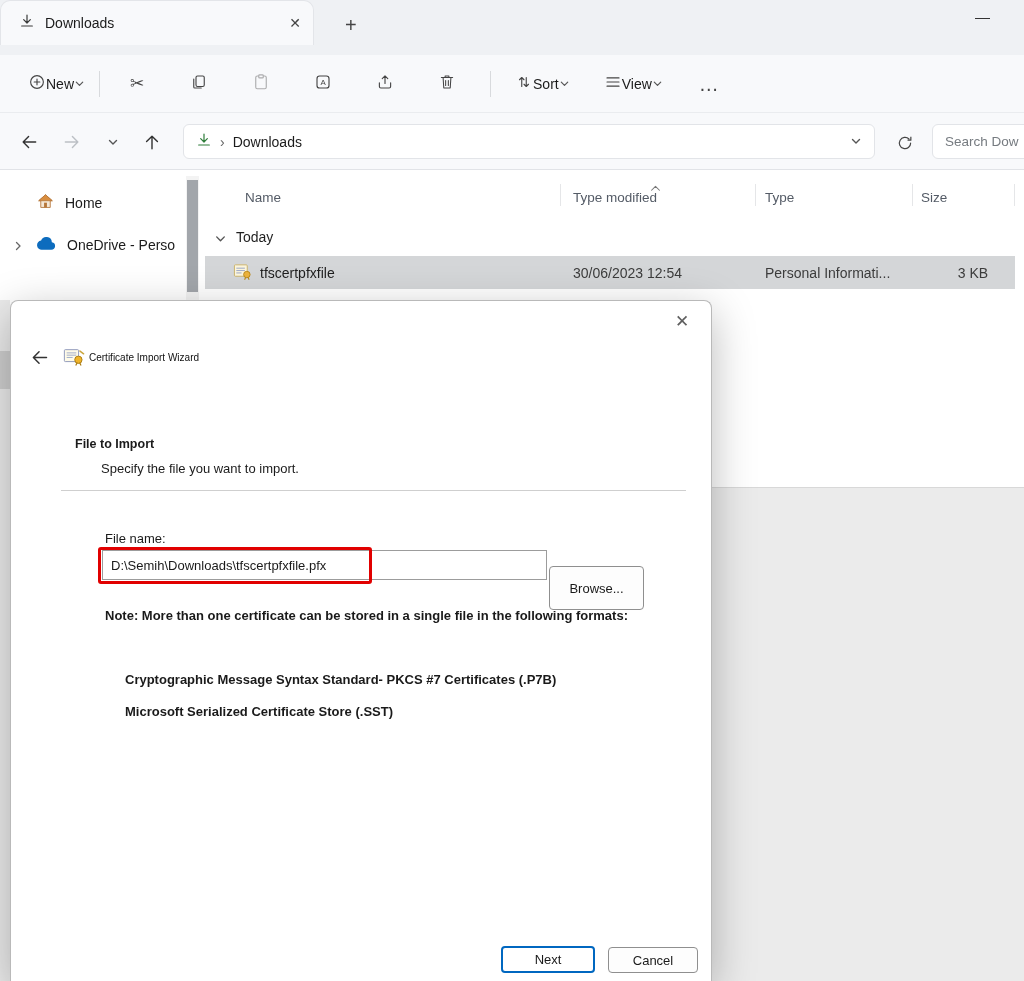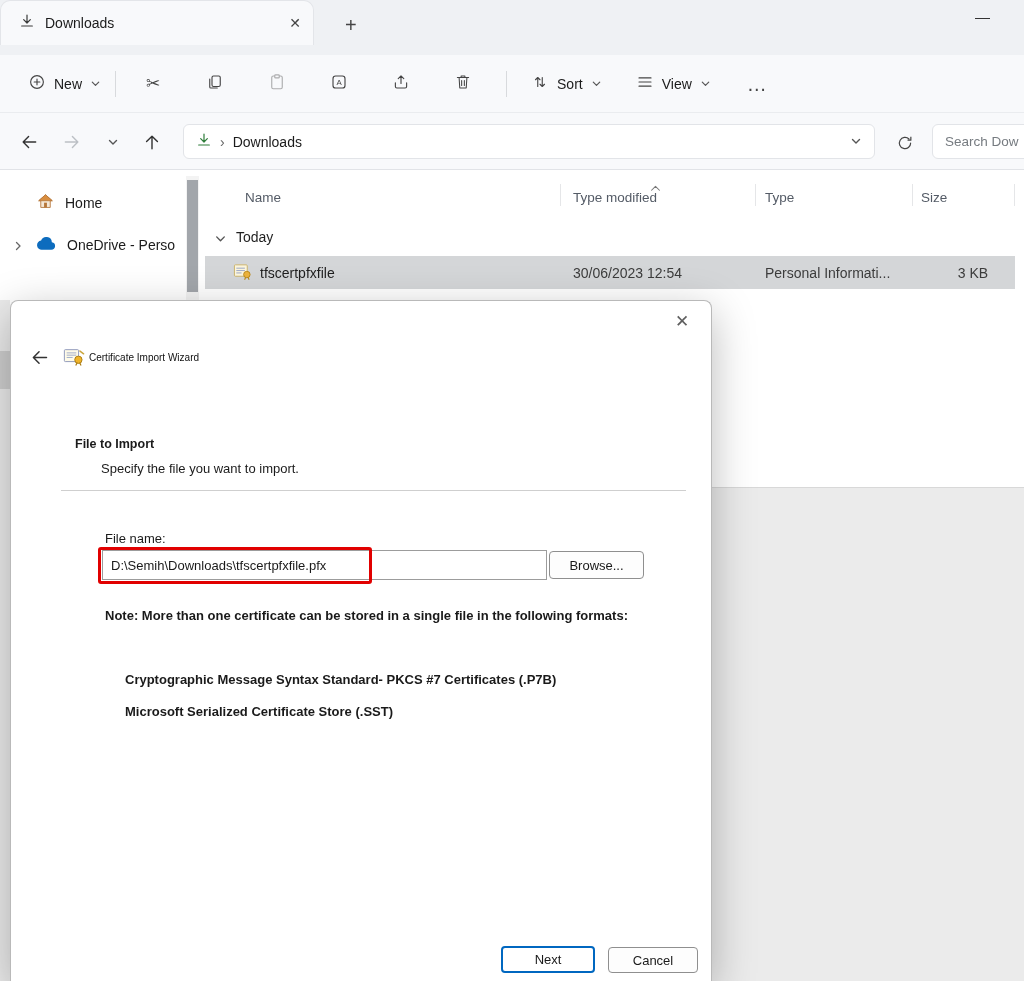--- a/index.html
+++ b/index.html
@@ -18,21 +18,21 @@
     border:1px solid #e3e5e9; border-bottom:none; border-radius:10px 10px 0 0;
     display:flex; align-items:center; padding:0 12px 0 18px; gap:10px;
   }
   .tab-title { font-size:14px; flex:1; color:#1b1b1b; }
   .glyph-btn { color:#444; text-align:center; cursor:default; }
 
   .toolbar {
     left:0; top:55px; width:1024px; height:58px; background:#f8f9fb;
     border-bottom:1px solid #eaecef; display:flex; align-items:center; padding-left:18px;
   }
-  .tbtn { display:flex; align-items:center; gap:8px; padding:8px 10px; border-radius:6px; font-size:14px; color:#1b1b1b;justify-content:flex-end; }
+  .tbtn { display:flex; align-items:center; padding:8px 10px; border-radius:6px; font-size:14px; color:#1b1b1b;justify-content:flex-end; }
   .ibtn { width:46px; height:38px; display:flex; align-items:center; justify-content:center; border-radius:6px; margin-right:16px; }
   .tdiv { width:1px; height:26px; background:#d8dadd; margin:0 14px 0 4px; }
 
   .addressrow {
     left:0; top:113px; width:1024px; height:57px; background:#f8f9fb;
     border-bottom:1px solid #e1e3e7;
   }
   .navbtn { position:absolute; top:17px; width:34px; height:24px; display:flex; align-items:center; justify-content:center; }
   .addrbox {
     position:absolute; left:183px; top:11px; width:692px; height:35px; background:#fff;
@@ -327,21 +327,21 @@
   </div>
   <div class="dlg-title">Certificate Import Wizard</div>
 
   <div class="r" style="left:64px;top:136px;font-weight:bold;font-size:12.5px">File to Import</div>
   <div class="r" style="left:90px;top:160px">Specify the file you want to import.</div>
   <div class="dlg-hr"></div>
 
   <div class="r" style="left:94px;top:230px">File name:</div>
   <input class="fld-input" readonly="" value="D:\Semih\Downloads\tfscertpfxfile.pfx" style="">
   <div class="red-box"></div>
-  <button class="btn" style="left:538px;top:250px;width:95px;height:28px">Browse...</button>
+  <button class="btn" style="left:538px;top:265px;width:95px;height:44px">Browse...</button>
 
   <div class="note-line" style="left:94px;top:307px">Note:  More than one certificate can be stored in a single file in the following formats:</div>
   <div class="note-line" style="left:114px;top:371px">Cryptographic Message Syntax Standard- PKCS #7 Certificates (.P7B)</div>
   <div class="note-line" style="left:114px;top:403px">Microsoft Serialized Certificate Store (.SST)</div>
 
   <button class="btn btn-accent" style="left:490px;top:645px;width:94px;height:27px">Next</button>
   <button class="btn" style="left:597px;top:646px;width:90px;height:26px">Cancel</button>
 </div>
 
 </body></html>

